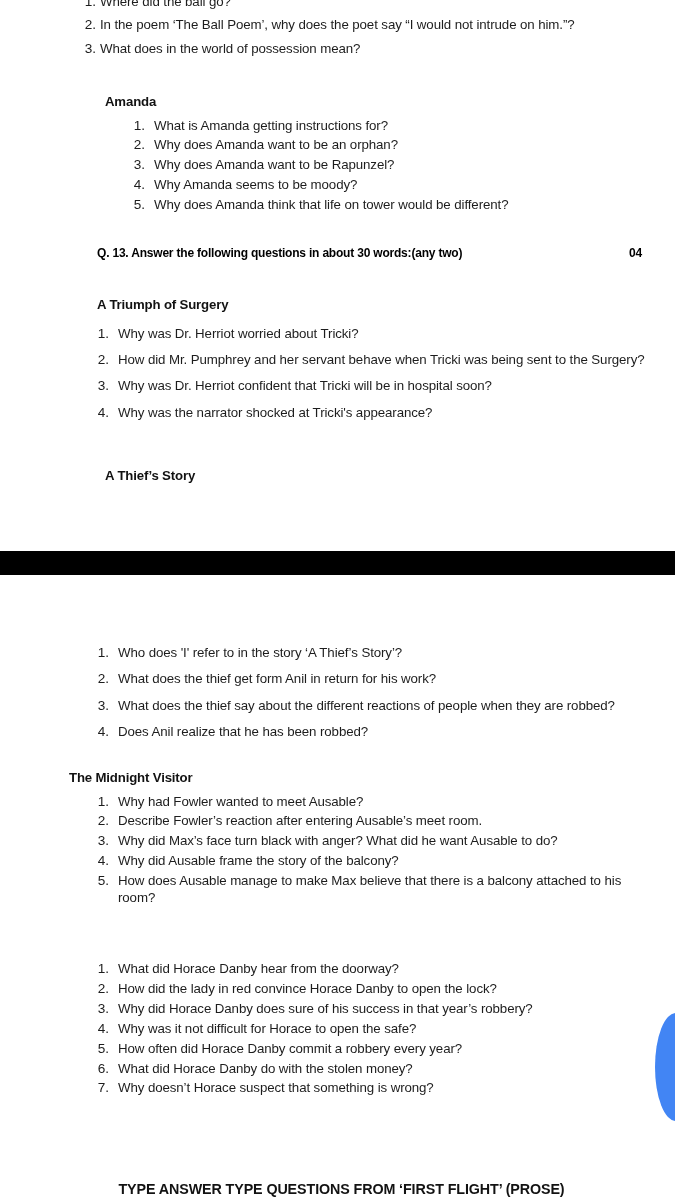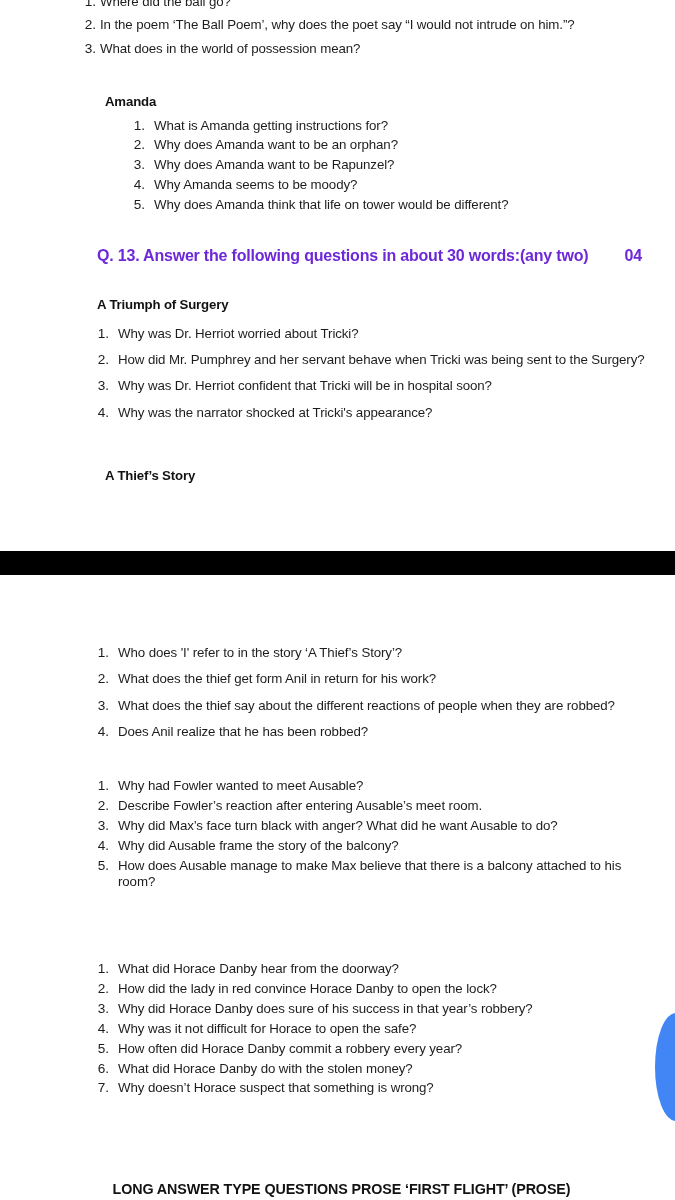--- a/index.html
+++ b/index.html
@@ -36,23 +36,23 @@
     font-weight: bold;
     color: #121212;
     line-height: 1.18;
     letter-spacing: -0.15px;
   }
   .heading.lvl-left   { margin-left: 69px; }
   .heading.lvl-indent { margin-left: 97px; }
 
   .qline {
     margin-left: 97px;
-    font-size: 16px;
-    font-weight: bold;
-    color: #6d28d9;
+    font-size: 12px;
+    font-weight: bold;
+    color: #000000;
     line-height: 1.2;
     letter-spacing: -0.2px;
     position: relative;
     width: 545px;
   }
   .qline .marks {
     position: absolute;
     right: 0px;
     top: 0;
     font-weight: bold;
@@ -215,20 +215,21 @@
         <span class="txt">What does the thief say about the different reactions of people when they are robbed?</span>
       </li>
       <li style="margin-bottom:2px;">
         <span class="num">4.</span>
         <span class="txt">Does Anil realize that he has been robbed?</span>
       </li>
     </ol>
   </div>
 
   <div class="section" style="top:770px;">
+    <div class="heading lvl-left">The Midnight Visitor</div>
     <ol class="qlist wide" style="margin-top:8px;">
       <li>
         <span class="num">1.</span>
         <span class="txt">Why had Fowler wanted to meet Ausable?</span>
       </li>
       <li>
         <span class="num">2.</span>
         <span class="txt">Describe Fowler’s reaction after entering Ausable’s meet room.</span>
       </li>
       <li style="width:515px;">
@@ -273,18 +274,18 @@
         <span class="txt">What did Horace Danby do with the stolen money?</span>
       </li>
       <li>
         <span class="num">7.</span>
         <span class="txt">Why doesn’t Horace suspect that something is wrong?</span>
       </li>
     </ol>
   </div>
 
   <div class="section" style="top:1181px;">
-    <div class="bigheading">LONG ANSWER TYPE QUESTIONS PROSE ‘FIRST FLIGHT’ (PROSE)</div>
+    <div class="bigheading">TYPE ANSWER TYPE QUESTIONS FROM ‘FIRST FLIGHT’ (PROSE)</div>
   </div>
 
   <div class="blue-pill" style="left:655px; top:1013px; width:42px; height:108px;"></div>
 
 </div>
 
 </body></html>

